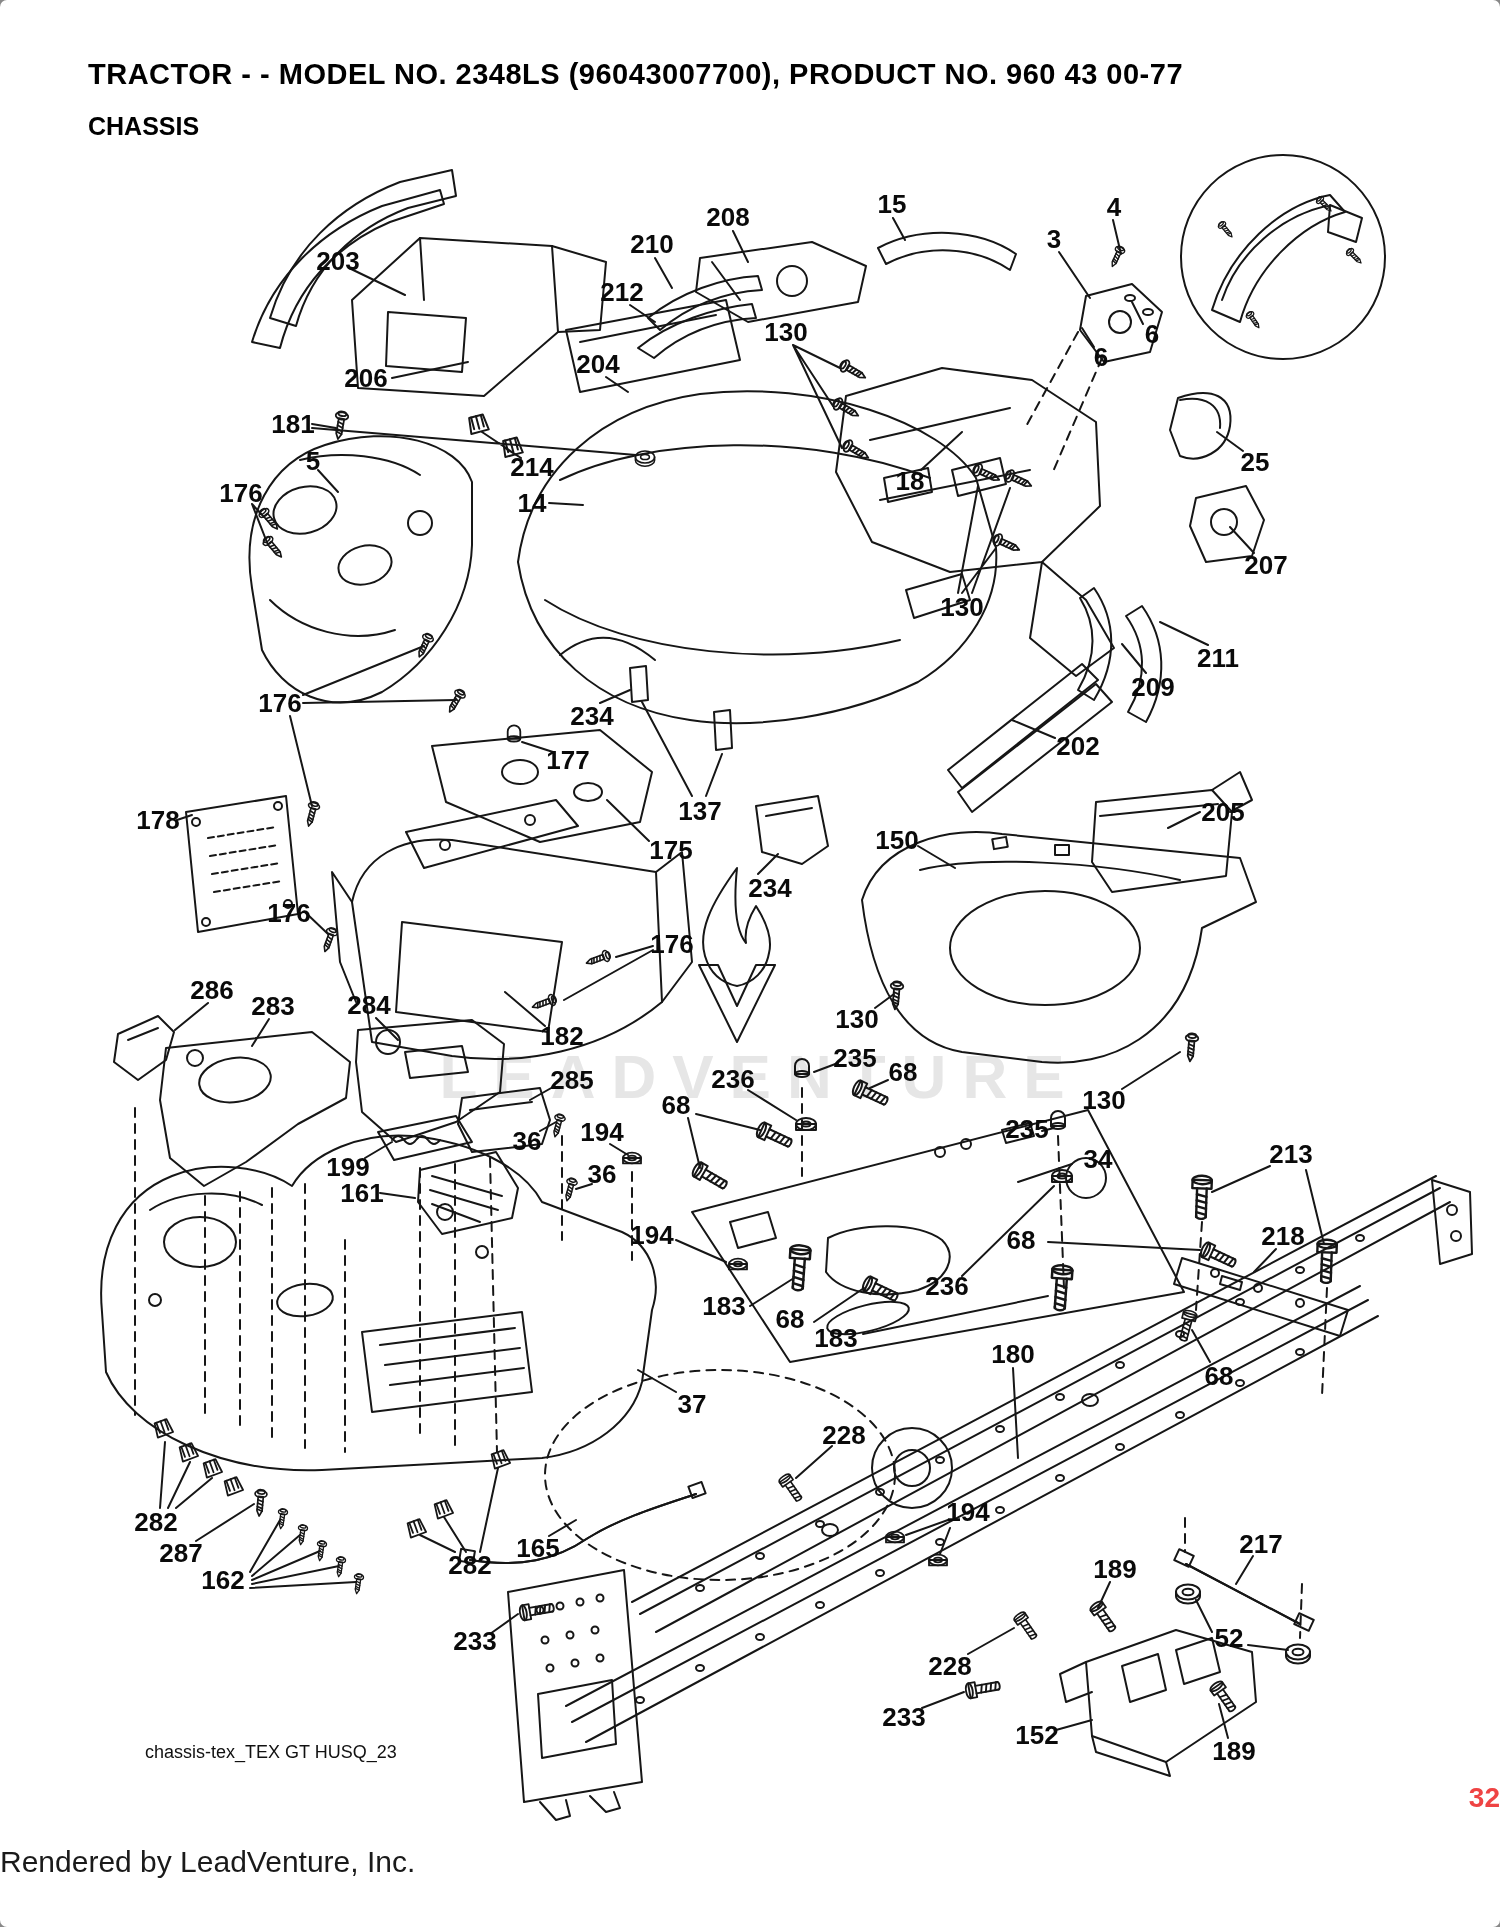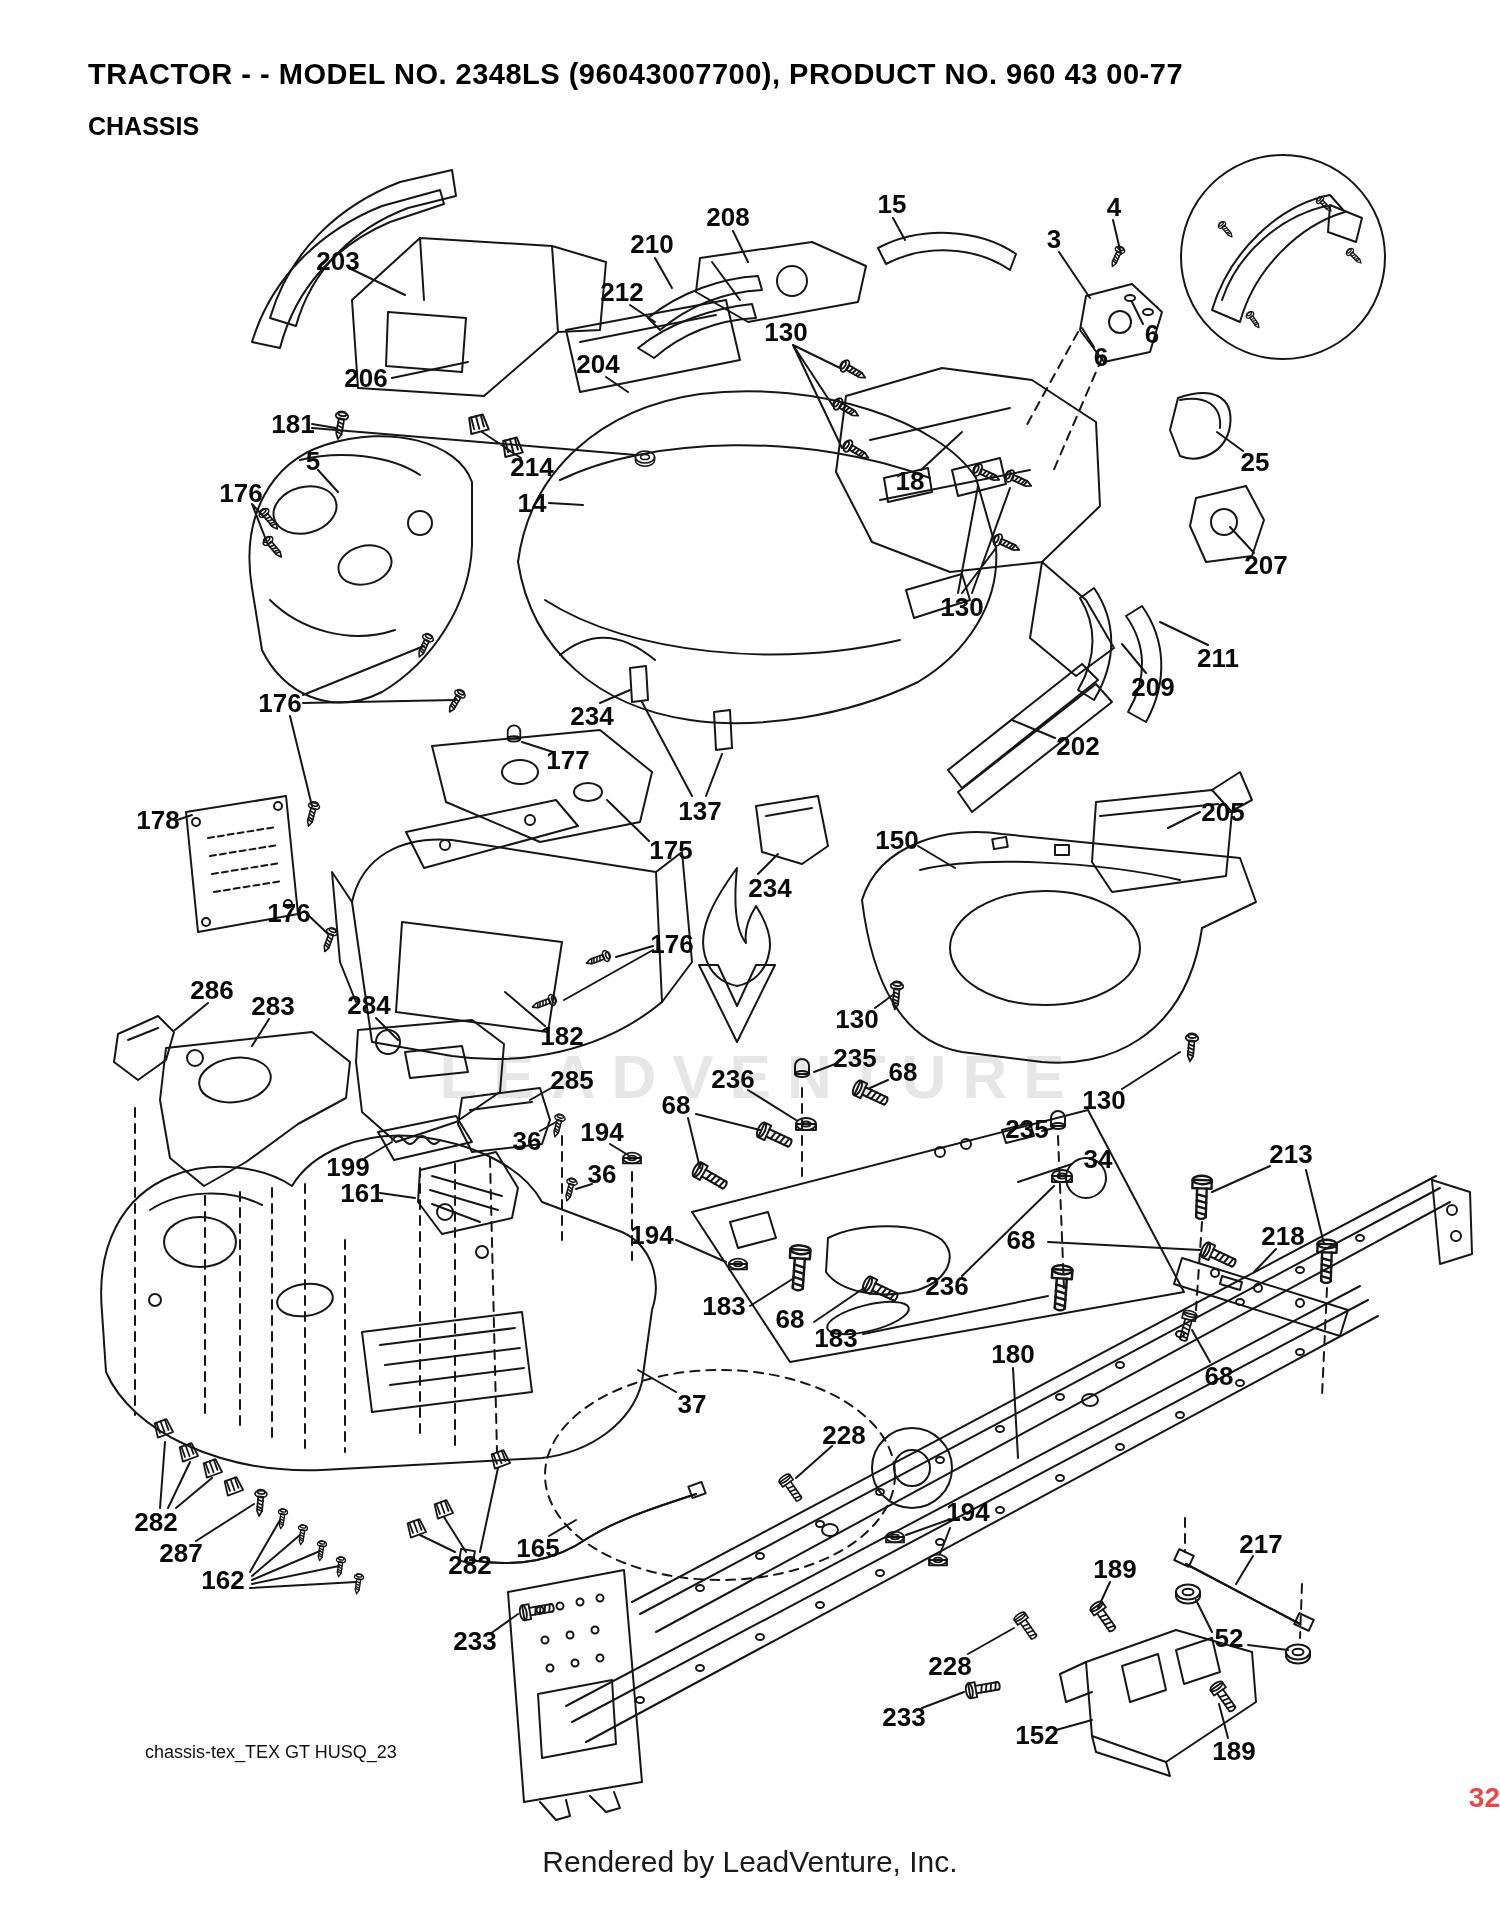--- a/index.html
+++ b/index.html
@@ -1,25 +1,25 @@
 <!DOCTYPE html>
 <html><head>
 <meta charset="utf-8">
 <style>
   html,body{margin:0;padding:0;background:#888;}
   .page{position:relative;width:1500px;height:1927px;background:#ffffff;margin:0 auto;overflow:hidden;
-        font-family:"Liberation Sans", sans-serif;}
+        font-family:"Liberation Sans", sans-serif;border-radius:7px;}
   .hdr{position:absolute;left:88px;top:58px;width:1340px;color:#000;}
   .hdr .title{font-size:29px;font-weight:bold;letter-spacing:.5px;white-space:nowrap;}
   .hdr .subtitle{font-size:25px;font-weight:bold;margin-top:21px;}
   svg.art{position:absolute;left:0;top:0;}
   .part-label{font:bold 26px "Liberation Sans",sans-serif;fill:#0a0a0a;text-anchor:middle;dominant-baseline:central;}
   .ft-code{position:absolute;left:145px;top:1742px;font-size:18px;color:#111;text-align:center;}
   .ft-page{position:absolute;left:0;top:1782px;width:100%;text-align:right;font-size:28px;font-weight:bold;color:#ef4444;}
-  .ft-credit{position:absolute;left:0;top:1845px;width:100%;text-align:center;font-size:30px;color:#1a1a1a;}
+  .ft-credit{position:absolute;left:0;top:1845px;width:100%;text-align:left;font-size:30px;color:#1a1a1a;}
   
   svg.art path,svg.art ellipse,svg.art circle,svg.art rect,svg.art line,svg.art polyline
     {stroke:#161616;stroke-width:2;fill:none;stroke-linejoin:round;stroke-linecap:round;}
   .fw{fill:#ffffff;}
   .fd{fill:url(#hatchdots);}
   .thin{stroke-width:1.3;}
   .leader{stroke-width:1.8;fill:none;}
   .dash{stroke-dasharray:9 7;stroke-width:1.8;fill:none;}
   .wm{stroke:none;}
   .bold{stroke-width:6.5;}

